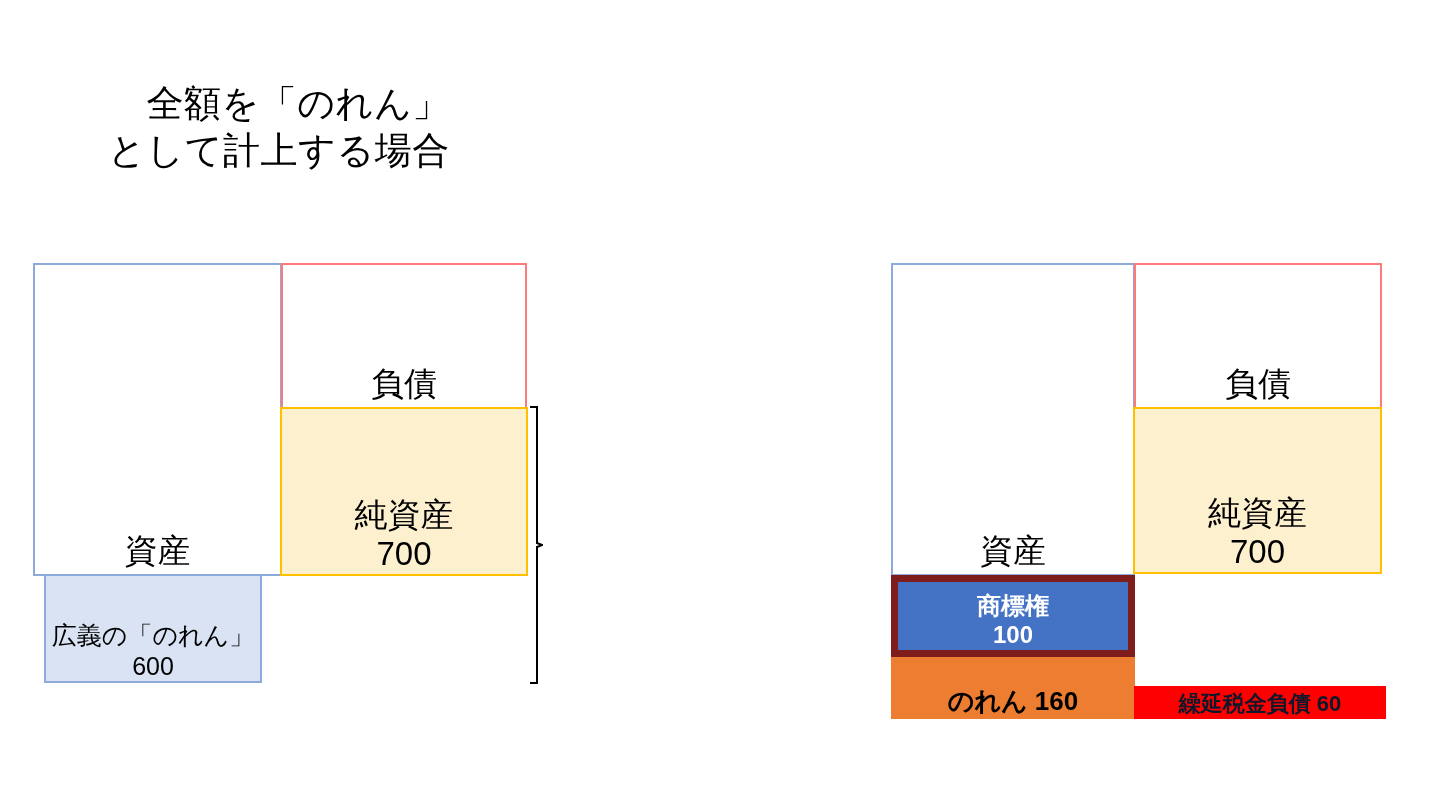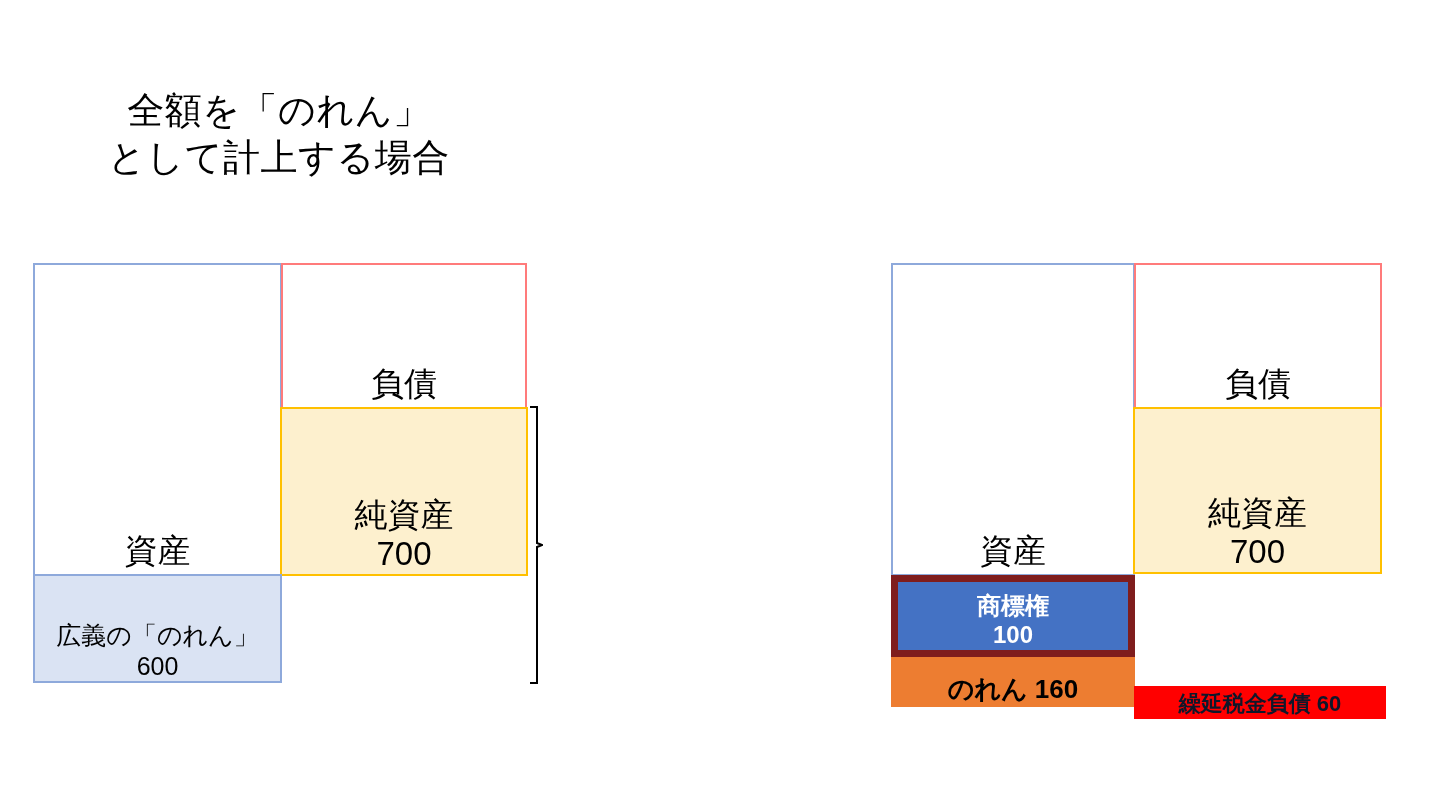--- a/index.html
+++ b/index.html
@@ -26,21 +26,21 @@
   
   .title {
     position: absolute;
     font-size: 37px;
     line-height: 1.28;
     font-weight: 400;
     color: #000;
     white-space: pre-line;
     letter-spacing: 0.5px;
   }
-  #title-left  { left: 108px; top: 87px; text-align: center; }
+  #title-left  { left: 108px; top: 80px; text-align: right; }
   #title-right { left: 958px; top: 108px; text-align: left; }
 
   
   .bx {
     position: absolute;
     box-sizing: border-box;
     display: flex;
     flex-direction: column;
     align-items: center;
     justify-content: flex-end;
@@ -63,21 +63,21 @@
     font-size: 33px;
   }
   #net-left {
     left: 280px; top: 407px; width: 248px; height: 169px;
     border: 2px solid #FFC000;
     background: #FDF0CE;
     font-size: 33px;
     line-height: 1.18;
   }
   #goodwill-left {
-    left: 33px; top: 574px; width: 249px; height: 109px;
+    left: 44px; top: 574px; width: 218px; height: 109px;
     border: 2px solid #8EA9DB;
     background: #DAE3F3;
     font-size: 25px;
     line-height: 1.22;
   }
 
   
   #brace {
     position: absolute;
     left: 529px; top: 406px; width: 14px; height: 278px;
@@ -112,21 +112,21 @@
   #trademark-right {
     left: 891px; top: 575px; width: 244px; height: 82px;
     border: 7px solid #7f1d1d;
     background: #4472C4;
     color: #ffffff;
     font-weight: bold;
     font-size: 24px;
     line-height: 1.2;
   }
   #goodwill-right {
-    left: 891px; top: 657px; width: 244px; height: 50px;
+    left: 891px; top: 657px; width: 244px; height: 62px;
     background: #ED7D31;
     color: #000000;
     font-weight: bold;
     font-size: 26px;
   }
   #dtl-right {
     left: 1134px; top: 686px; width: 252px; height: 33px;
     background: #FF0000;
     color: #0f172a;
     font-weight: bold;

